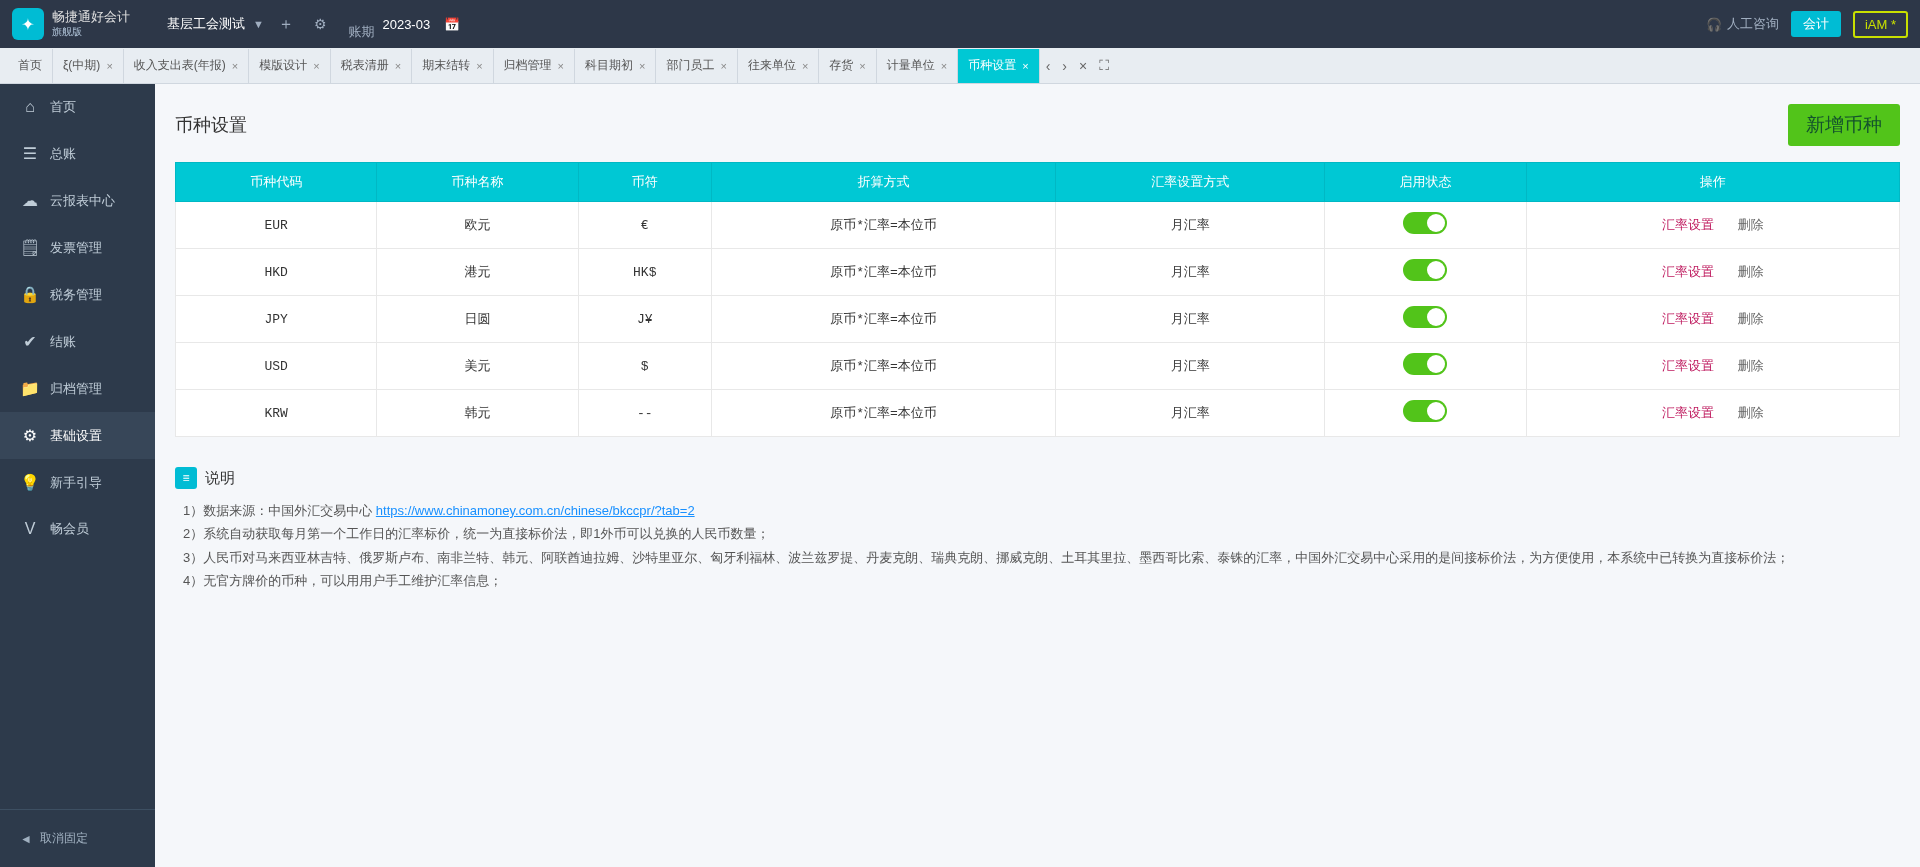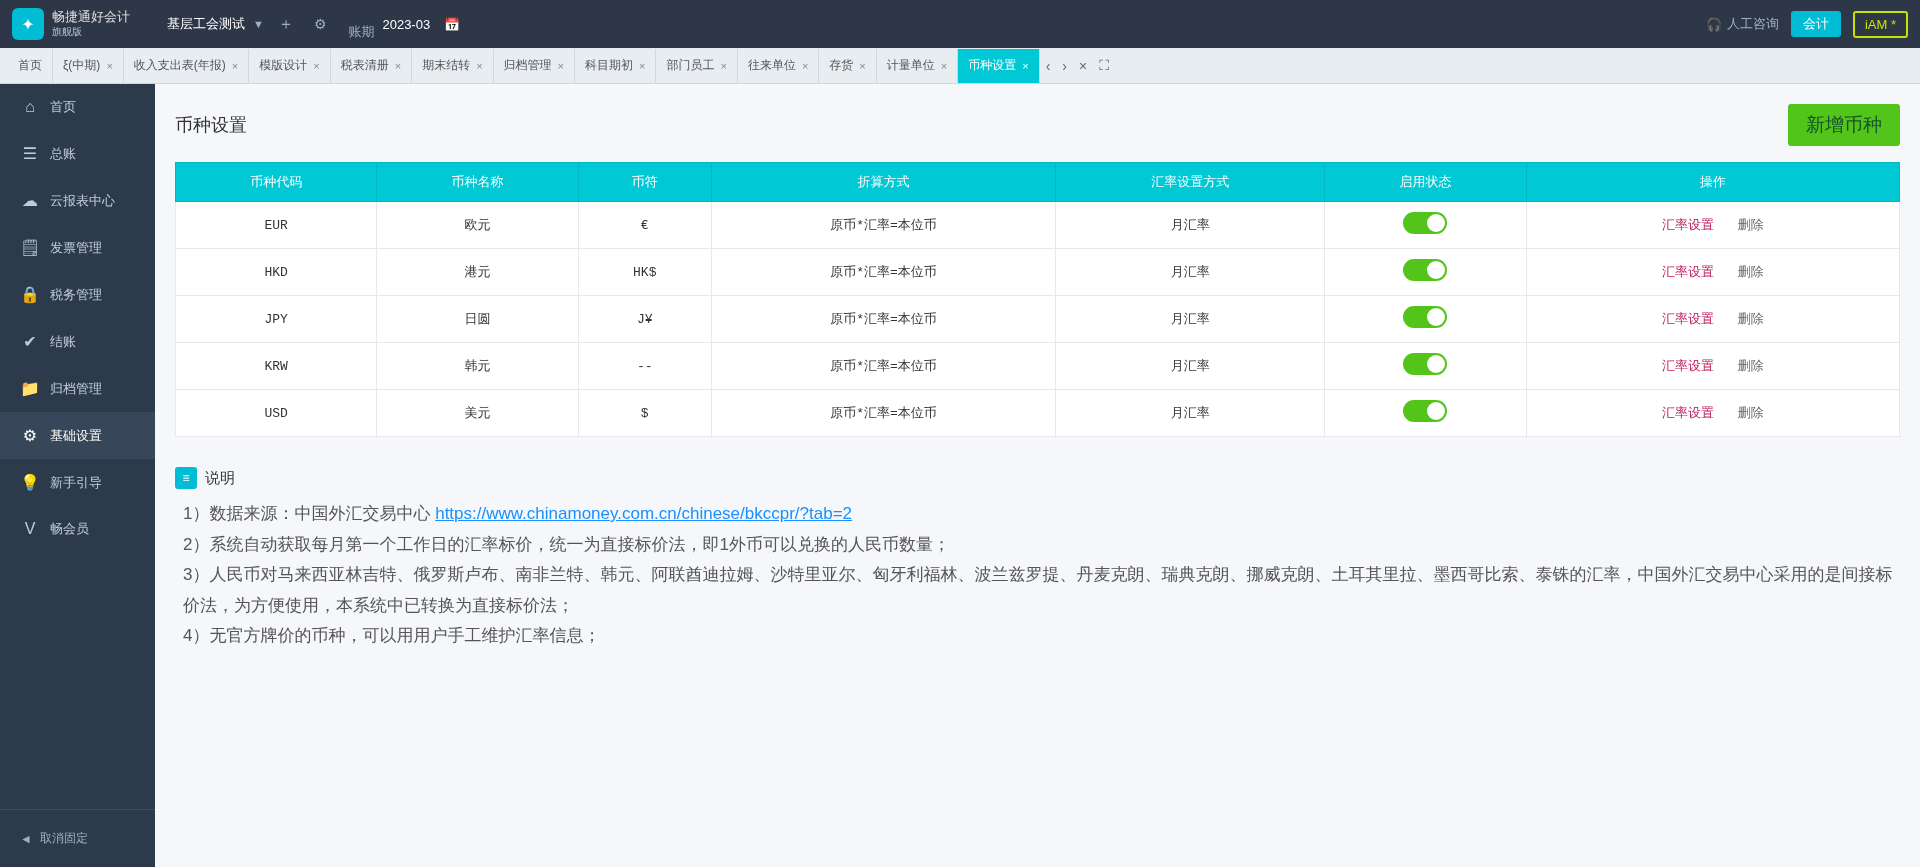--- a/index.html
+++ b/index.html
@@ -294,21 +294,21 @@
       align-items: center;
       justify-content: center;
       color: white;
       font-size: 12px;
     }
     .notes-list {
       list-style: none;
       padding: 0;
     }
     .notes-list li {
-      font-size: 17px;
+      font-size: 13px;
       color: #555;
       line-height: 1.8;
       padding-left: 8px;
     }
     .notes-link {
       color: #1890ff;
       text-decoration: underline;
       cursor: pointer;
     }
   </style>
@@ -518,41 +518,41 @@
           <div class="toggle-thumb"></div>
         </div>
       </div>
     </td>
     <td>
       <span class="link-btn">汇率设置</span>
       <span class="delete-btn">删除</span>
     </td>
   </tr>
           <tr>
-    <td>KRW</td>
-    <td>韩元</td>
-    <td>--</td>
+    <td>USD</td>
+    <td>美元</td>
+    <td>$</td>
     <td>原币*汇率=本位币</td>
     <td>月汇率</td>
     <td>
       <div class="toggle-switch">
         <div class="toggle-track">
           <div class="toggle-thumb"></div>
         </div>
       </div>
     </td>
     <td>
       <span class="link-btn">汇率设置</span>
       <span class="delete-btn">删除</span>
     </td>
   </tr>
           <tr>
-    <td>USD</td>
-    <td>美元</td>
-    <td>$</td>
+    <td>KRW</td>
+    <td>韩元</td>
+    <td>--</td>
     <td>原币*汇率=本位币</td>
     <td>月汇率</td>
     <td>
       <div class="toggle-switch">
         <div class="toggle-track">
           <div class="toggle-thumb"></div>
         </div>
       </div>
     </td>
     <td>

